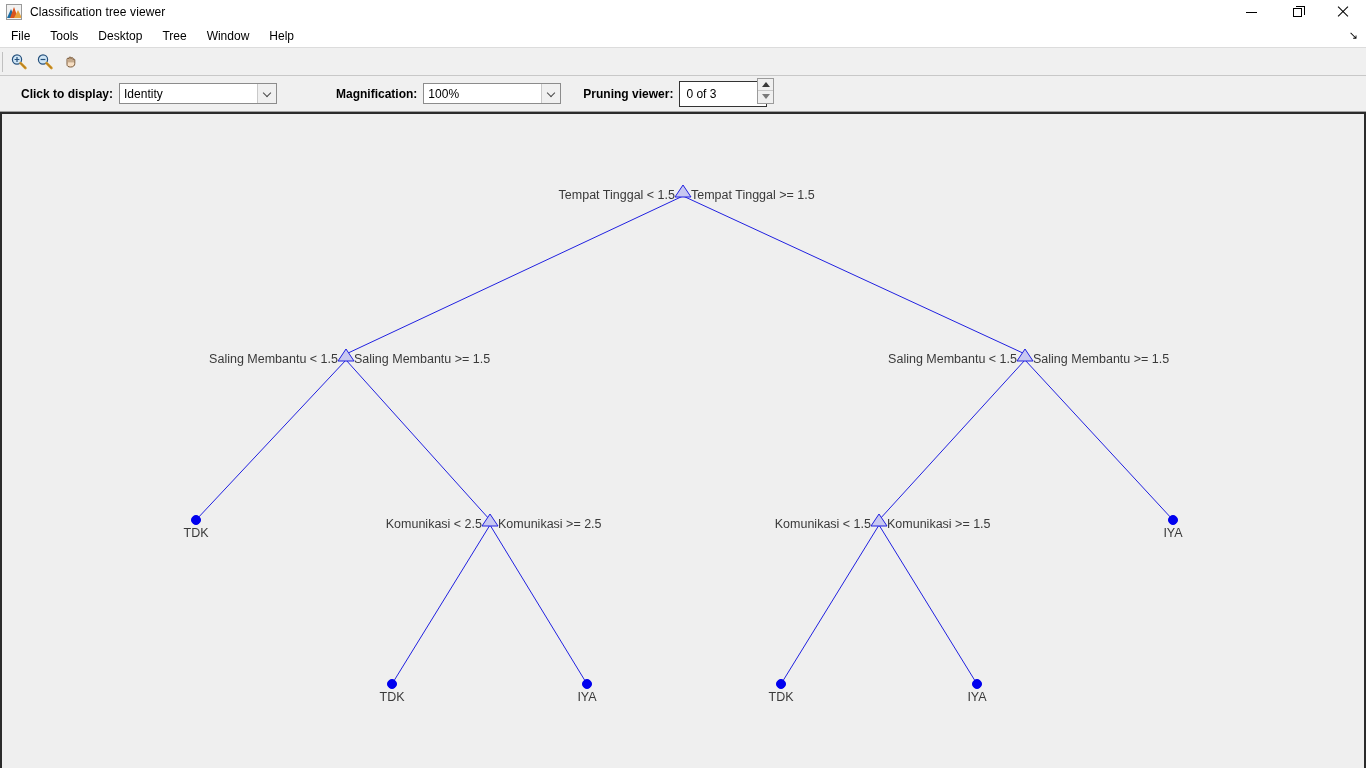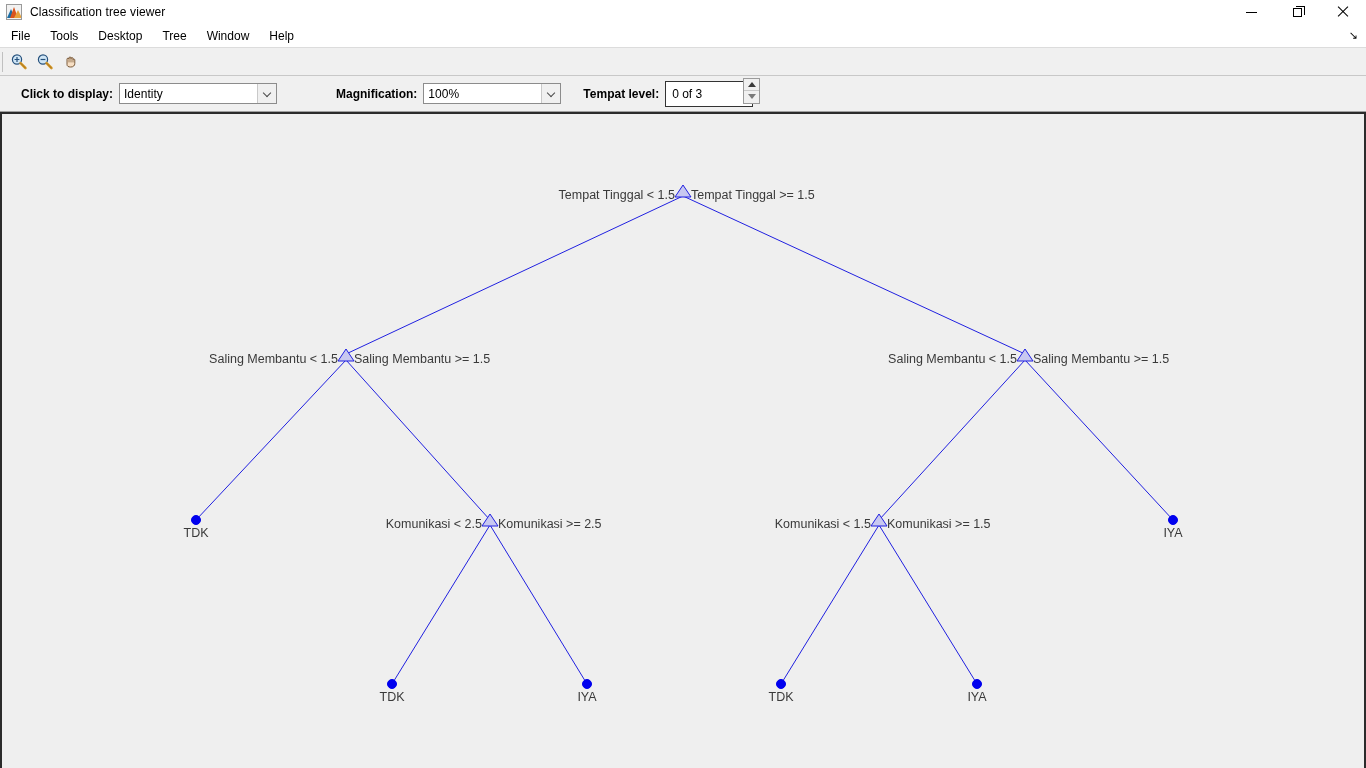--- a/index.html
+++ b/index.html
@@ -363,21 +363,21 @@
 
     <span class="ctl-label" style="margin-left:22px;padding-left:37px;">Magnification:</span>
 
     <div class="combo" style="margin-left:6px; width:138px;gap:16px;">
       <span class="combo-text">100%</span>
       <span class="combo-arrow">
           <span class="chev"></span>
         </span>
     </div>
 
-    <span class="ctl-label" style="margin-left:22px;">Tempat level:</span>
+    <span class="ctl-label" style="margin-left:22px;">Pruning viewer:</span>
 
     <div style="position:relative; margin-left:6px; width:88px; height:26px;">
       <div class="spin-box" style="width:88px;">
         <span class="spin-text">0 of 3</span>
       </div>
       <div class="spin-arrows" style="left:78px; top:-3px;">
         <div class="spin-up">
             <span class="tri-up"></span>
           </div>
         <div class="spin-down">

